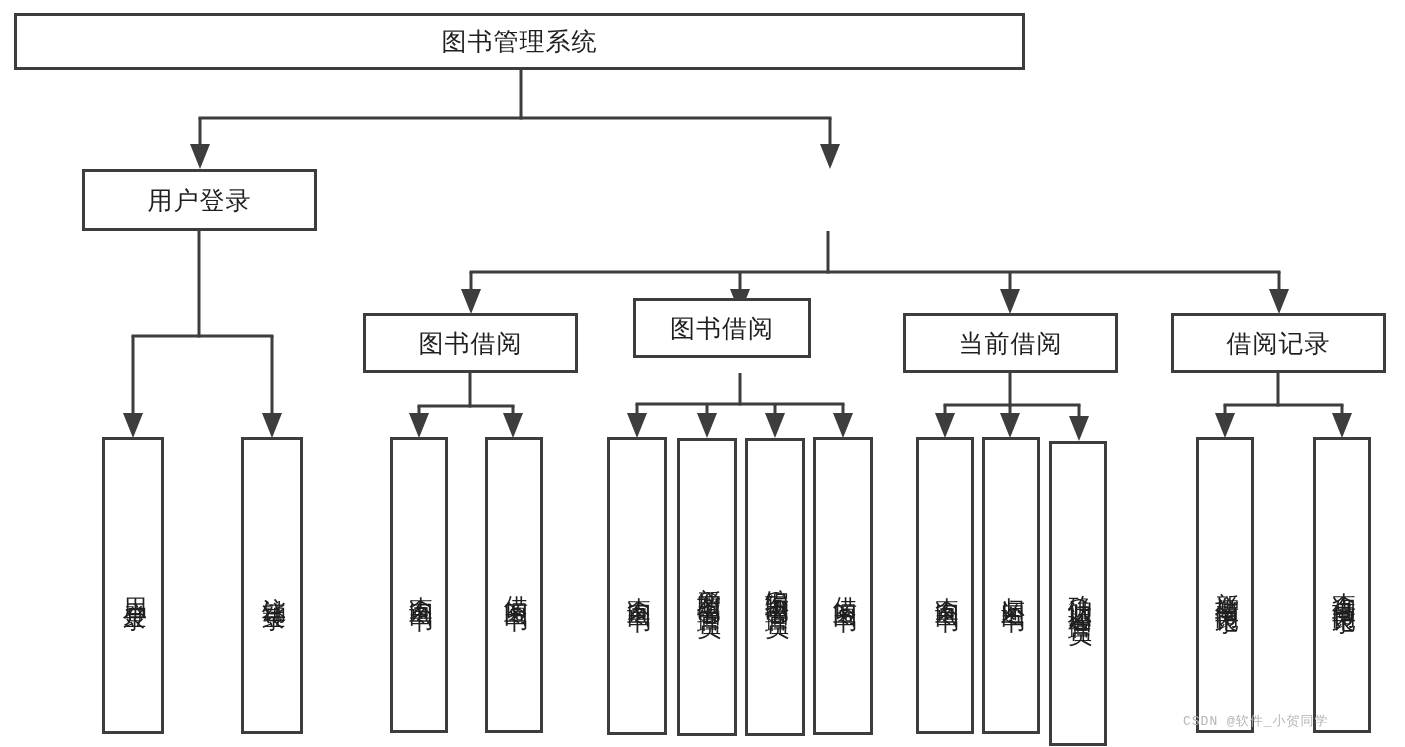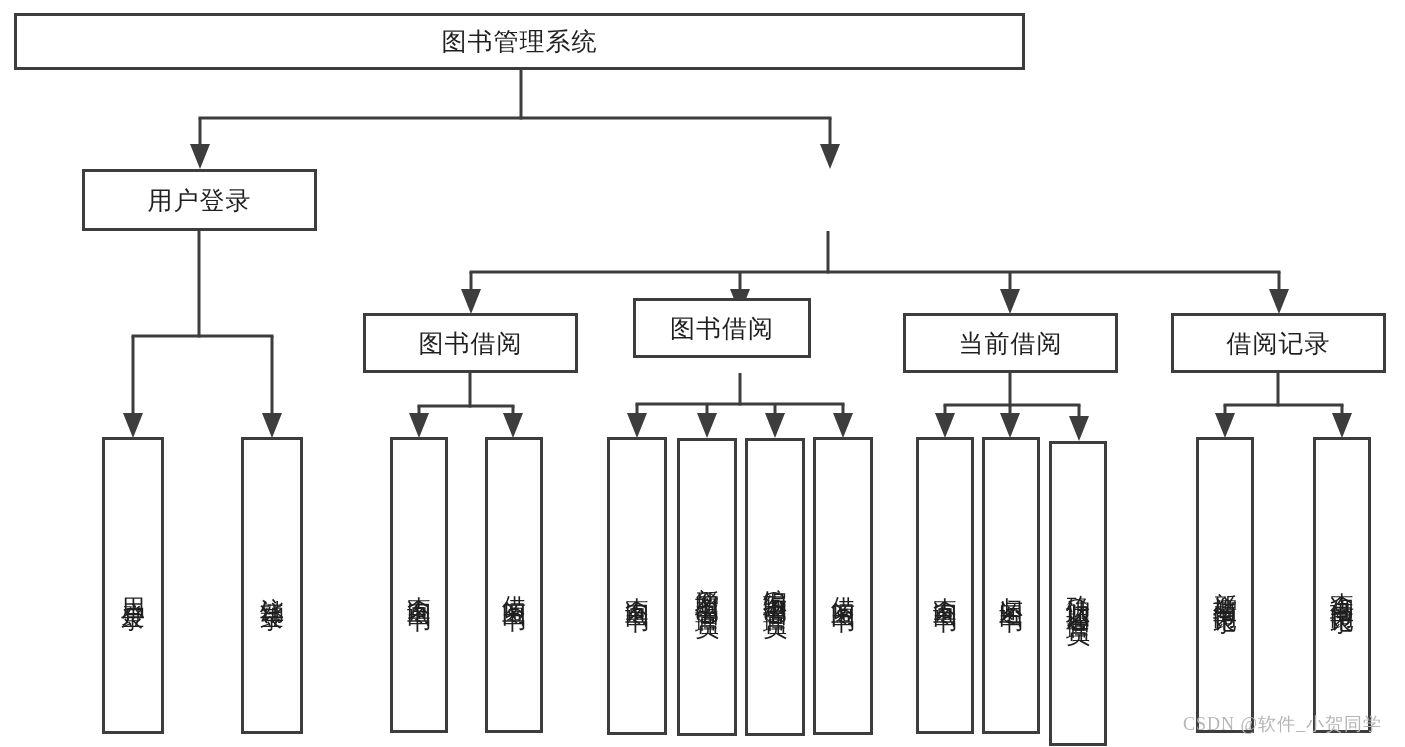--- a/index.html
+++ b/index.html
@@ -2,21 +2,21 @@
 <html><head>
 <meta charset="utf-8">
 <title>Diagram</title>
 <style>
   html, body { margin: 0; padding: 0; background: #ffffff; }
   .stage {
     position: relative;
     width: 1405px;
     height: 747px;
     background: #ffffff;
-    font-family: Liberation Serif, serif;
+    font-family: Liberation Mono, monospace;
     overflow: hidden;
   }
   .connectors {
     position: absolute;
     left: 0; top: 0;
     width: 1405px; height: 747px;
     z-index: 1;
   }
   .box {
     position: absolute;
@@ -37,21 +37,21 @@
     text-orientation: mixed;
     font-size: 24px;
     letter-spacing: 4px;
     color: #1f1f1f;
     line-height: 1;
   }
   .watermark {
     position: absolute;
     left: 1183px;
     top: 712px;
-    font-size: 18px;
+    font-size: 13px;
     color: #b5b5b5;
     z-index: 5;
     white-space: nowrap;
     letter-spacing: 1px;
   }
   svg line { stroke: #3d3d3d; stroke-width: 3; }
   svg polygon { fill: #3d3d3d; }
 </style>
 </head>
 <body>

